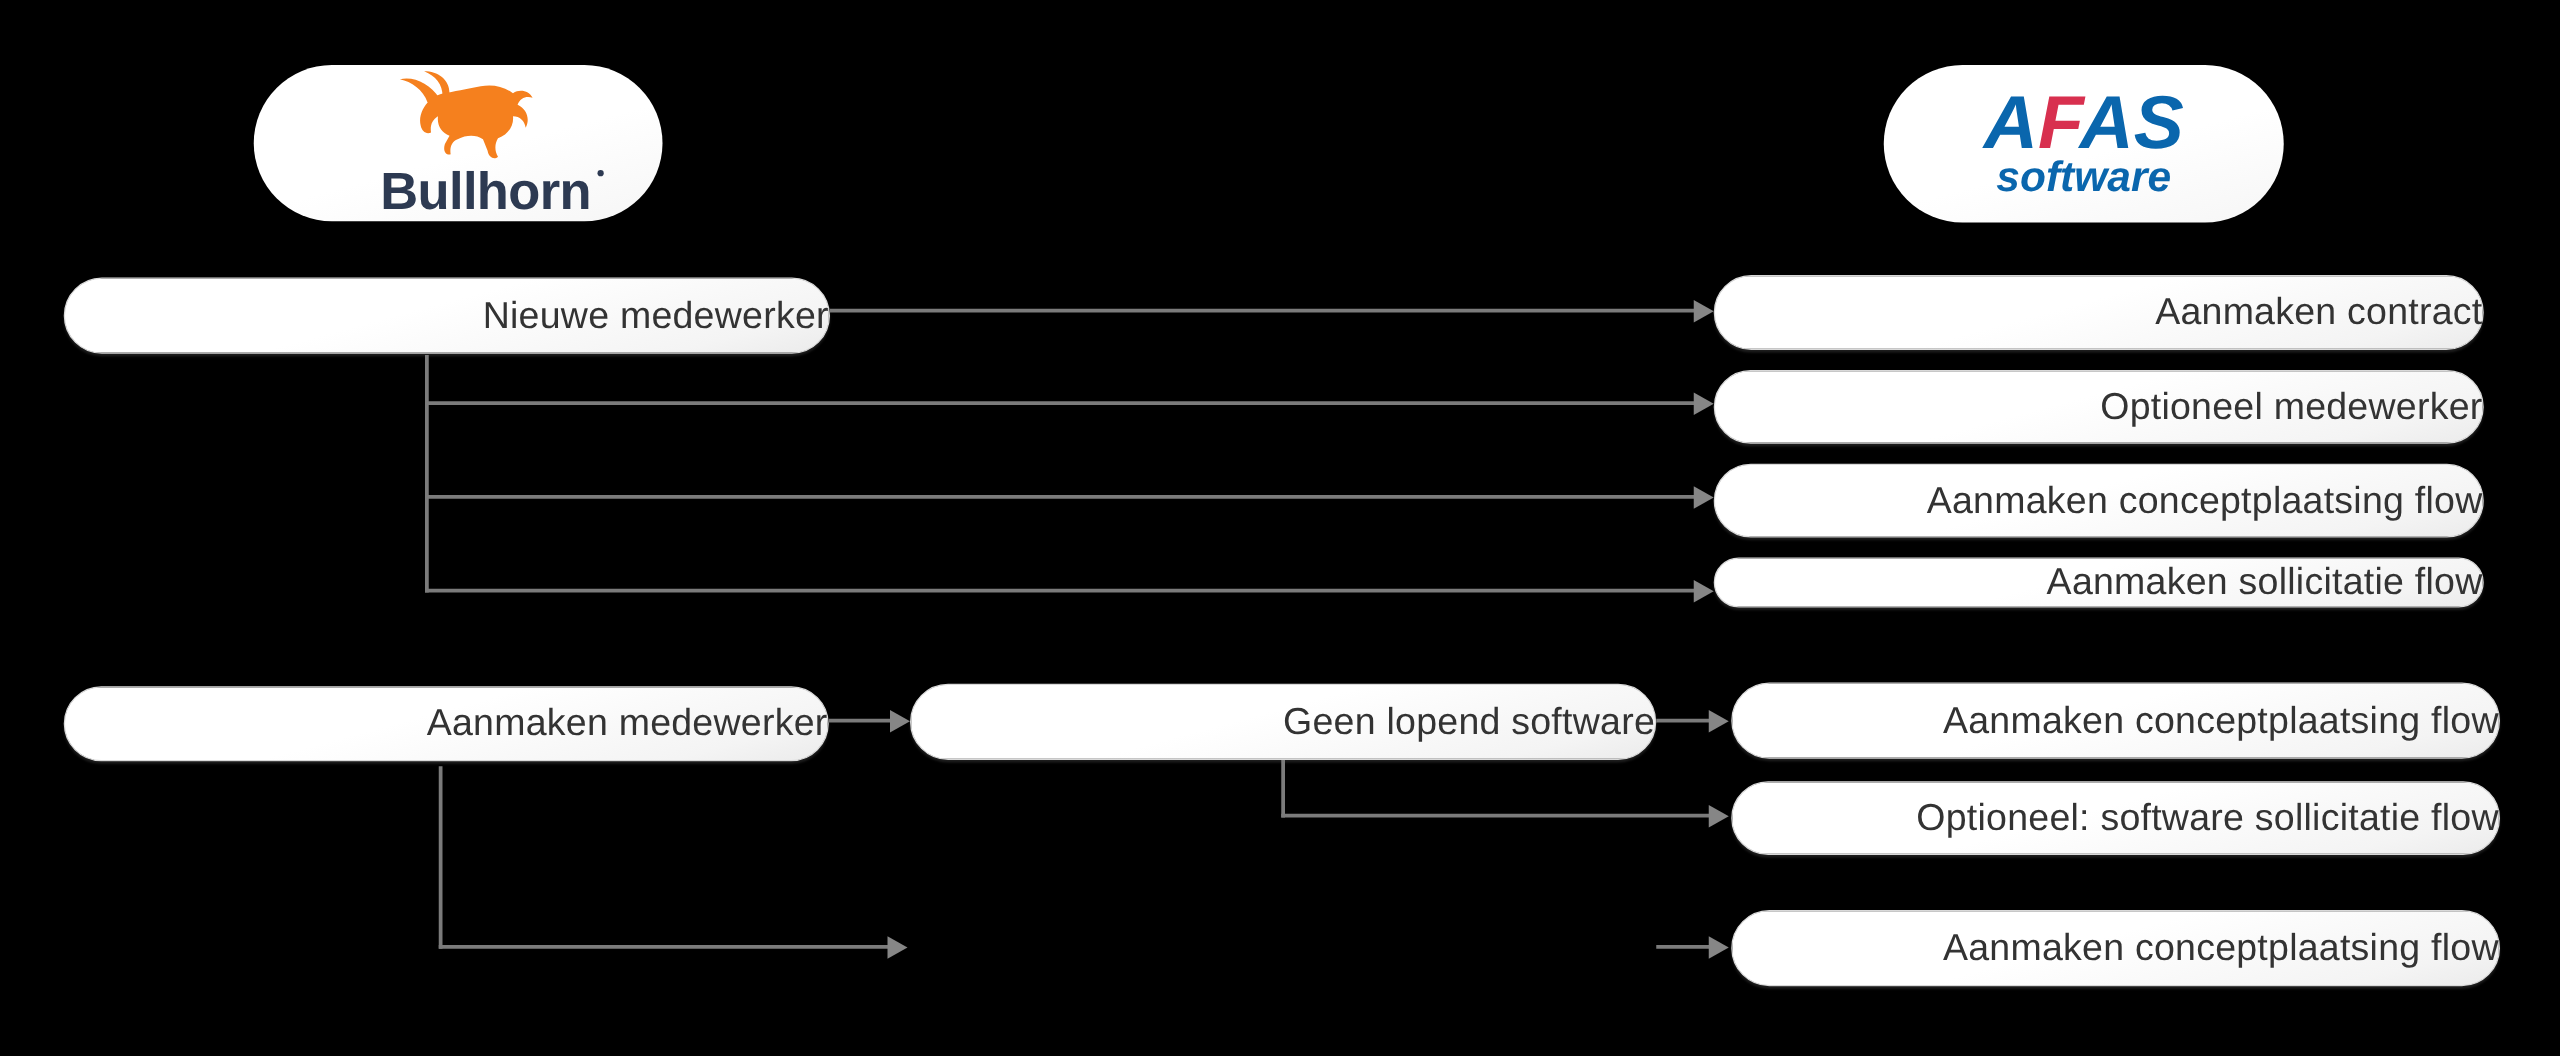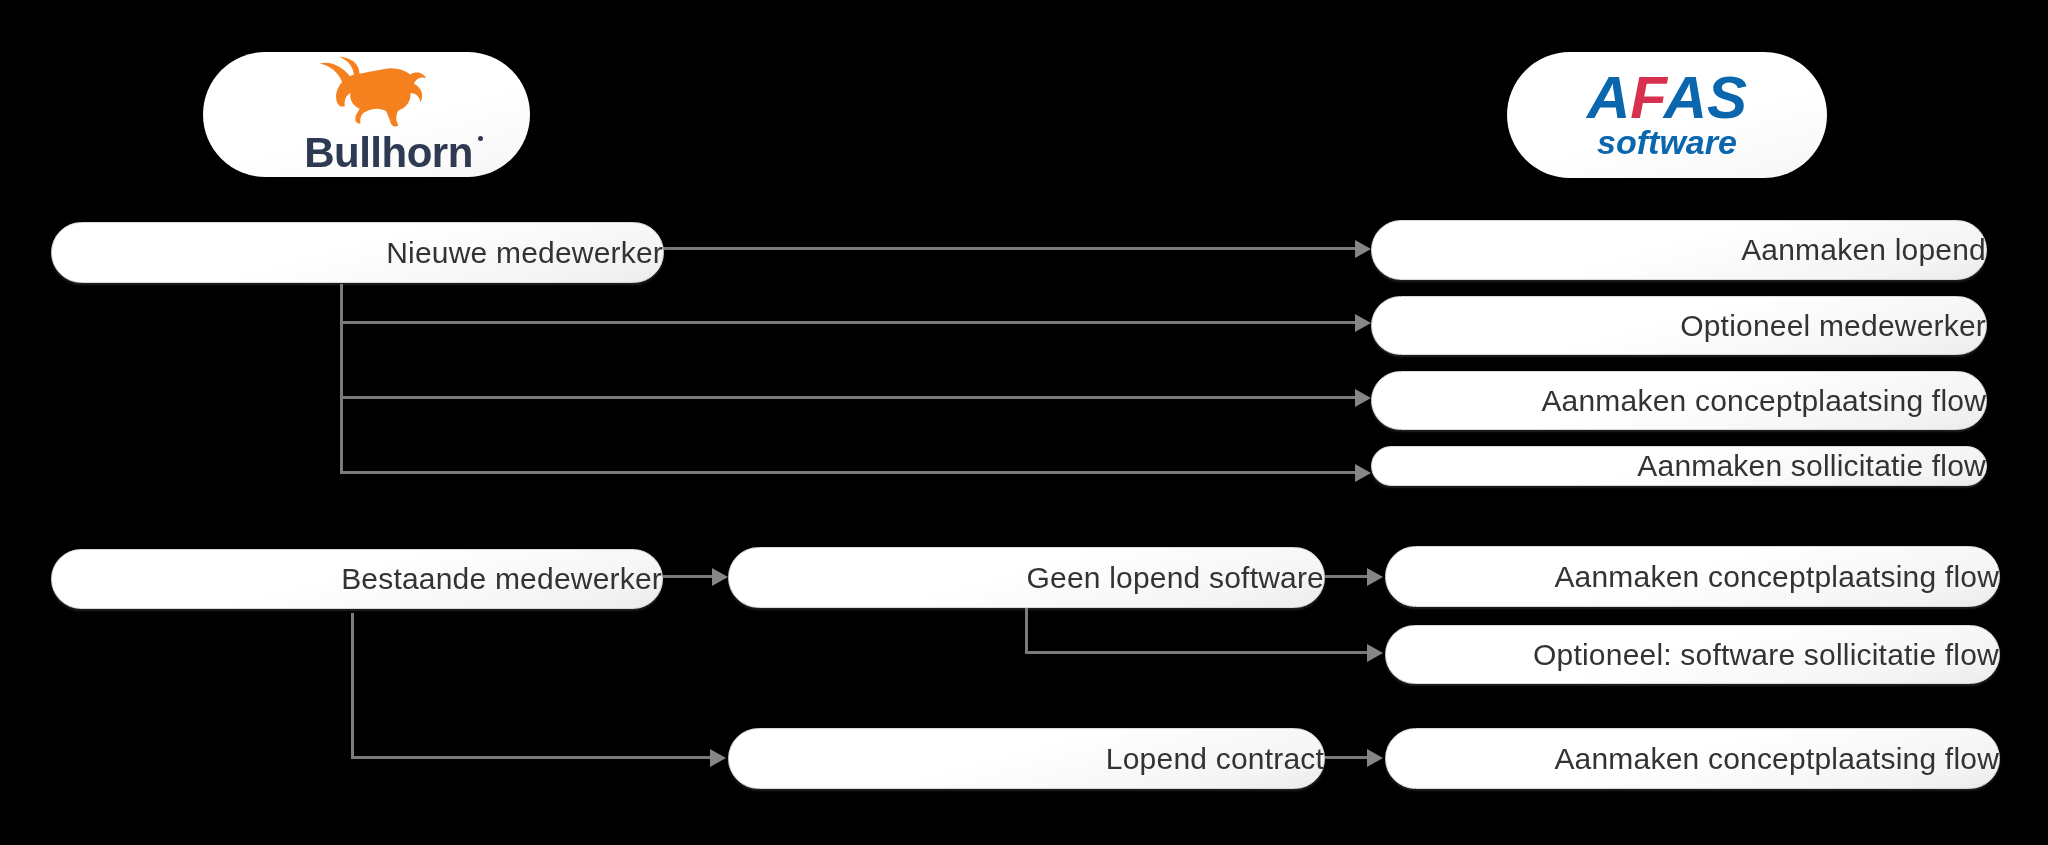--- a/index.html
+++ b/index.html
@@ -142,33 +142,30 @@
       <span style="color:#0a66ad;">A</span><span style="color:#d8304f;">F</span><span style="color:#0a66ad;">AS</span>
     </div>
     <div class="afas-line2" style="color:#0a66ad;">software</div>
   </div>
 
   <div class="node" style="left:51px; top:222px; width:613px; height:61px;">
     <span class="label">Nieuwe medewerker</span>
   </div>
 
   <div class="node" style="left:51px; top:549px; width:612px; height:60px;">
-    <span class="label">Bestaande medewerker</span>
+    <span class="label">Aanmaken medewerker</span>
   </div>
 
   <div class="node" style="left:728px; top:547px; width:597px; height:61px;">
     <span class="label">Geen lopend software</span>
   </div>
 
-  <div class="node" style="left:728px; top:728px; width:597px; height:61px;">
-    <span class="label">Lopend contract</span>
-  </div>
 
   <div class="node" style="left:1371px; top:220px; width:616px; height:60px;">
-    <span class="label">Aanmaken lopend</span>
+    <span class="label">Aanmaken contract</span>
   </div>
 
   <div class="node" style="left:1371px; top:296px; width:616px; height:59px;">
     <span class="label">Optioneel medewerker</span>
   </div>
 
   <div class="node" style="left:1371px; top:371px; width:616px; height:59px;">
     <span class="label">Aanmaken conceptplaatsing flow</span>
   </div>
 

